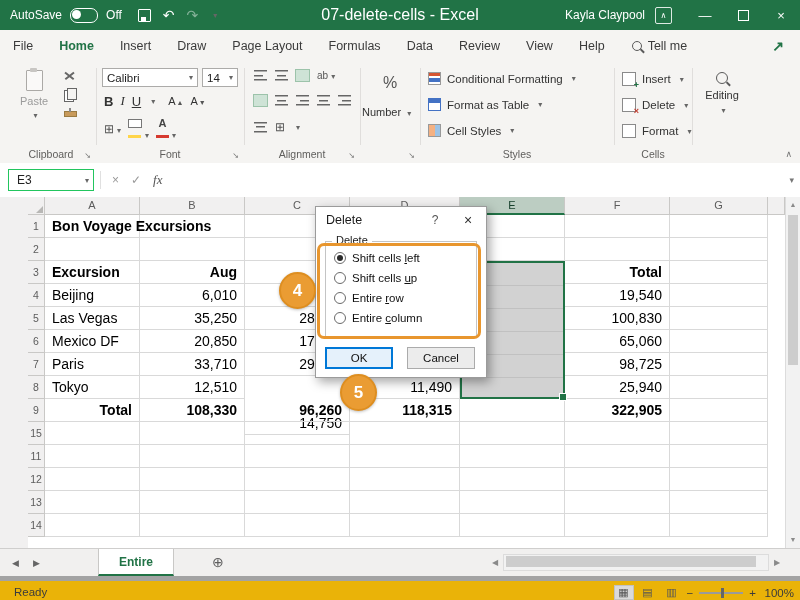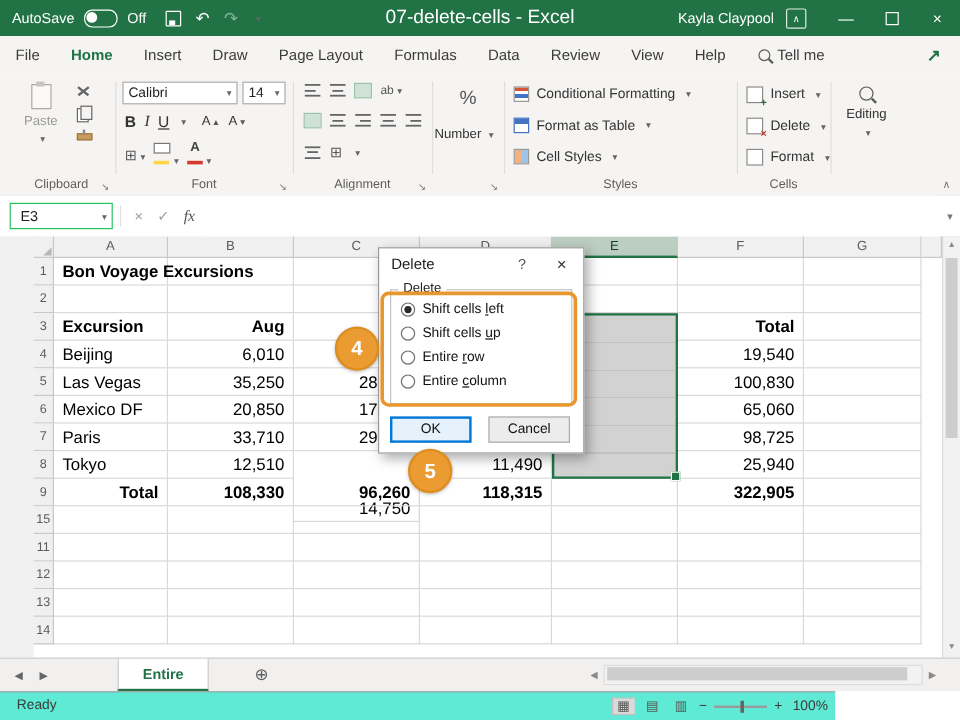--- a/index.html
+++ b/index.html
@@ -140,22 +140,22 @@
   #sheet-summary{position:absolute;left:98px;top:0;height:27px;background:#fff;display:flex;align-items:center;
     padding:0 20px;color:#217346;font-weight:700;border-left:1px solid #C9C8C6;border-right:1px solid #C9C8C6;
     border-bottom:2px solid #217346;box-sizing:border-box;}
   #newsheet{position:absolute;left:212px;top:5px;font-size:14px;color:#5f5f5f;}
   #hscroll{position:absolute;left:487px;top:5px;width:298px;height:17px;display:flex;align-items:center;}
   #hscroll .hs{width:16px;text-align:center;font-size:8px;color:#8a8a8a;}
   #htrack{flex:1;height:15px;background:#F2F2F2;border:1px solid #DCDCDC;position:relative;}
   #hthumb{position:absolute;left:2px;top:1px;height:11px;width:250px;background:#CDCDCD;}
 
   
-  #statusbar{position:absolute;left:0;top:576px;width:696px;height:24px;background:#5eead4;
-    border-top:1px solid #a3a3a3;box-sizing:border-box;font-size:11.5px;color:#3b3b3b;}
+  #statusbar{position:absolute;left:0;top:576px;width:800px;height:24px;background:#eab308;
+    border-top:5px solid #a3a3a3;box-sizing:border-box;font-size:11.5px;color:#3b3b3b;}
   #sb-ready{position:absolute;left:14px;top:0;line-height:23px;}
   #sb-right{position:absolute;right:6px;top:0;height:23px;display:flex;align-items:center;gap:6px;}
   .sbv{width:18px;text-align:center;font-size:11px;color:#555;}
   .sbv.on{background:#DADada;outline:1px solid #C2C2C2;}
   .ztrack{width:44px;height:2px;background:#9a9a9a;position:relative;}
   .ztrack::after{content:"";position:absolute;left:50%;top:-4px;width:3px;height:10px;background:#666;}
   #sb-zoom{width:32px;text-align:right;}
 
   
   #dialog{position:absolute;left:315px;top:206px;width:172px;height:172px;background:#fff;

